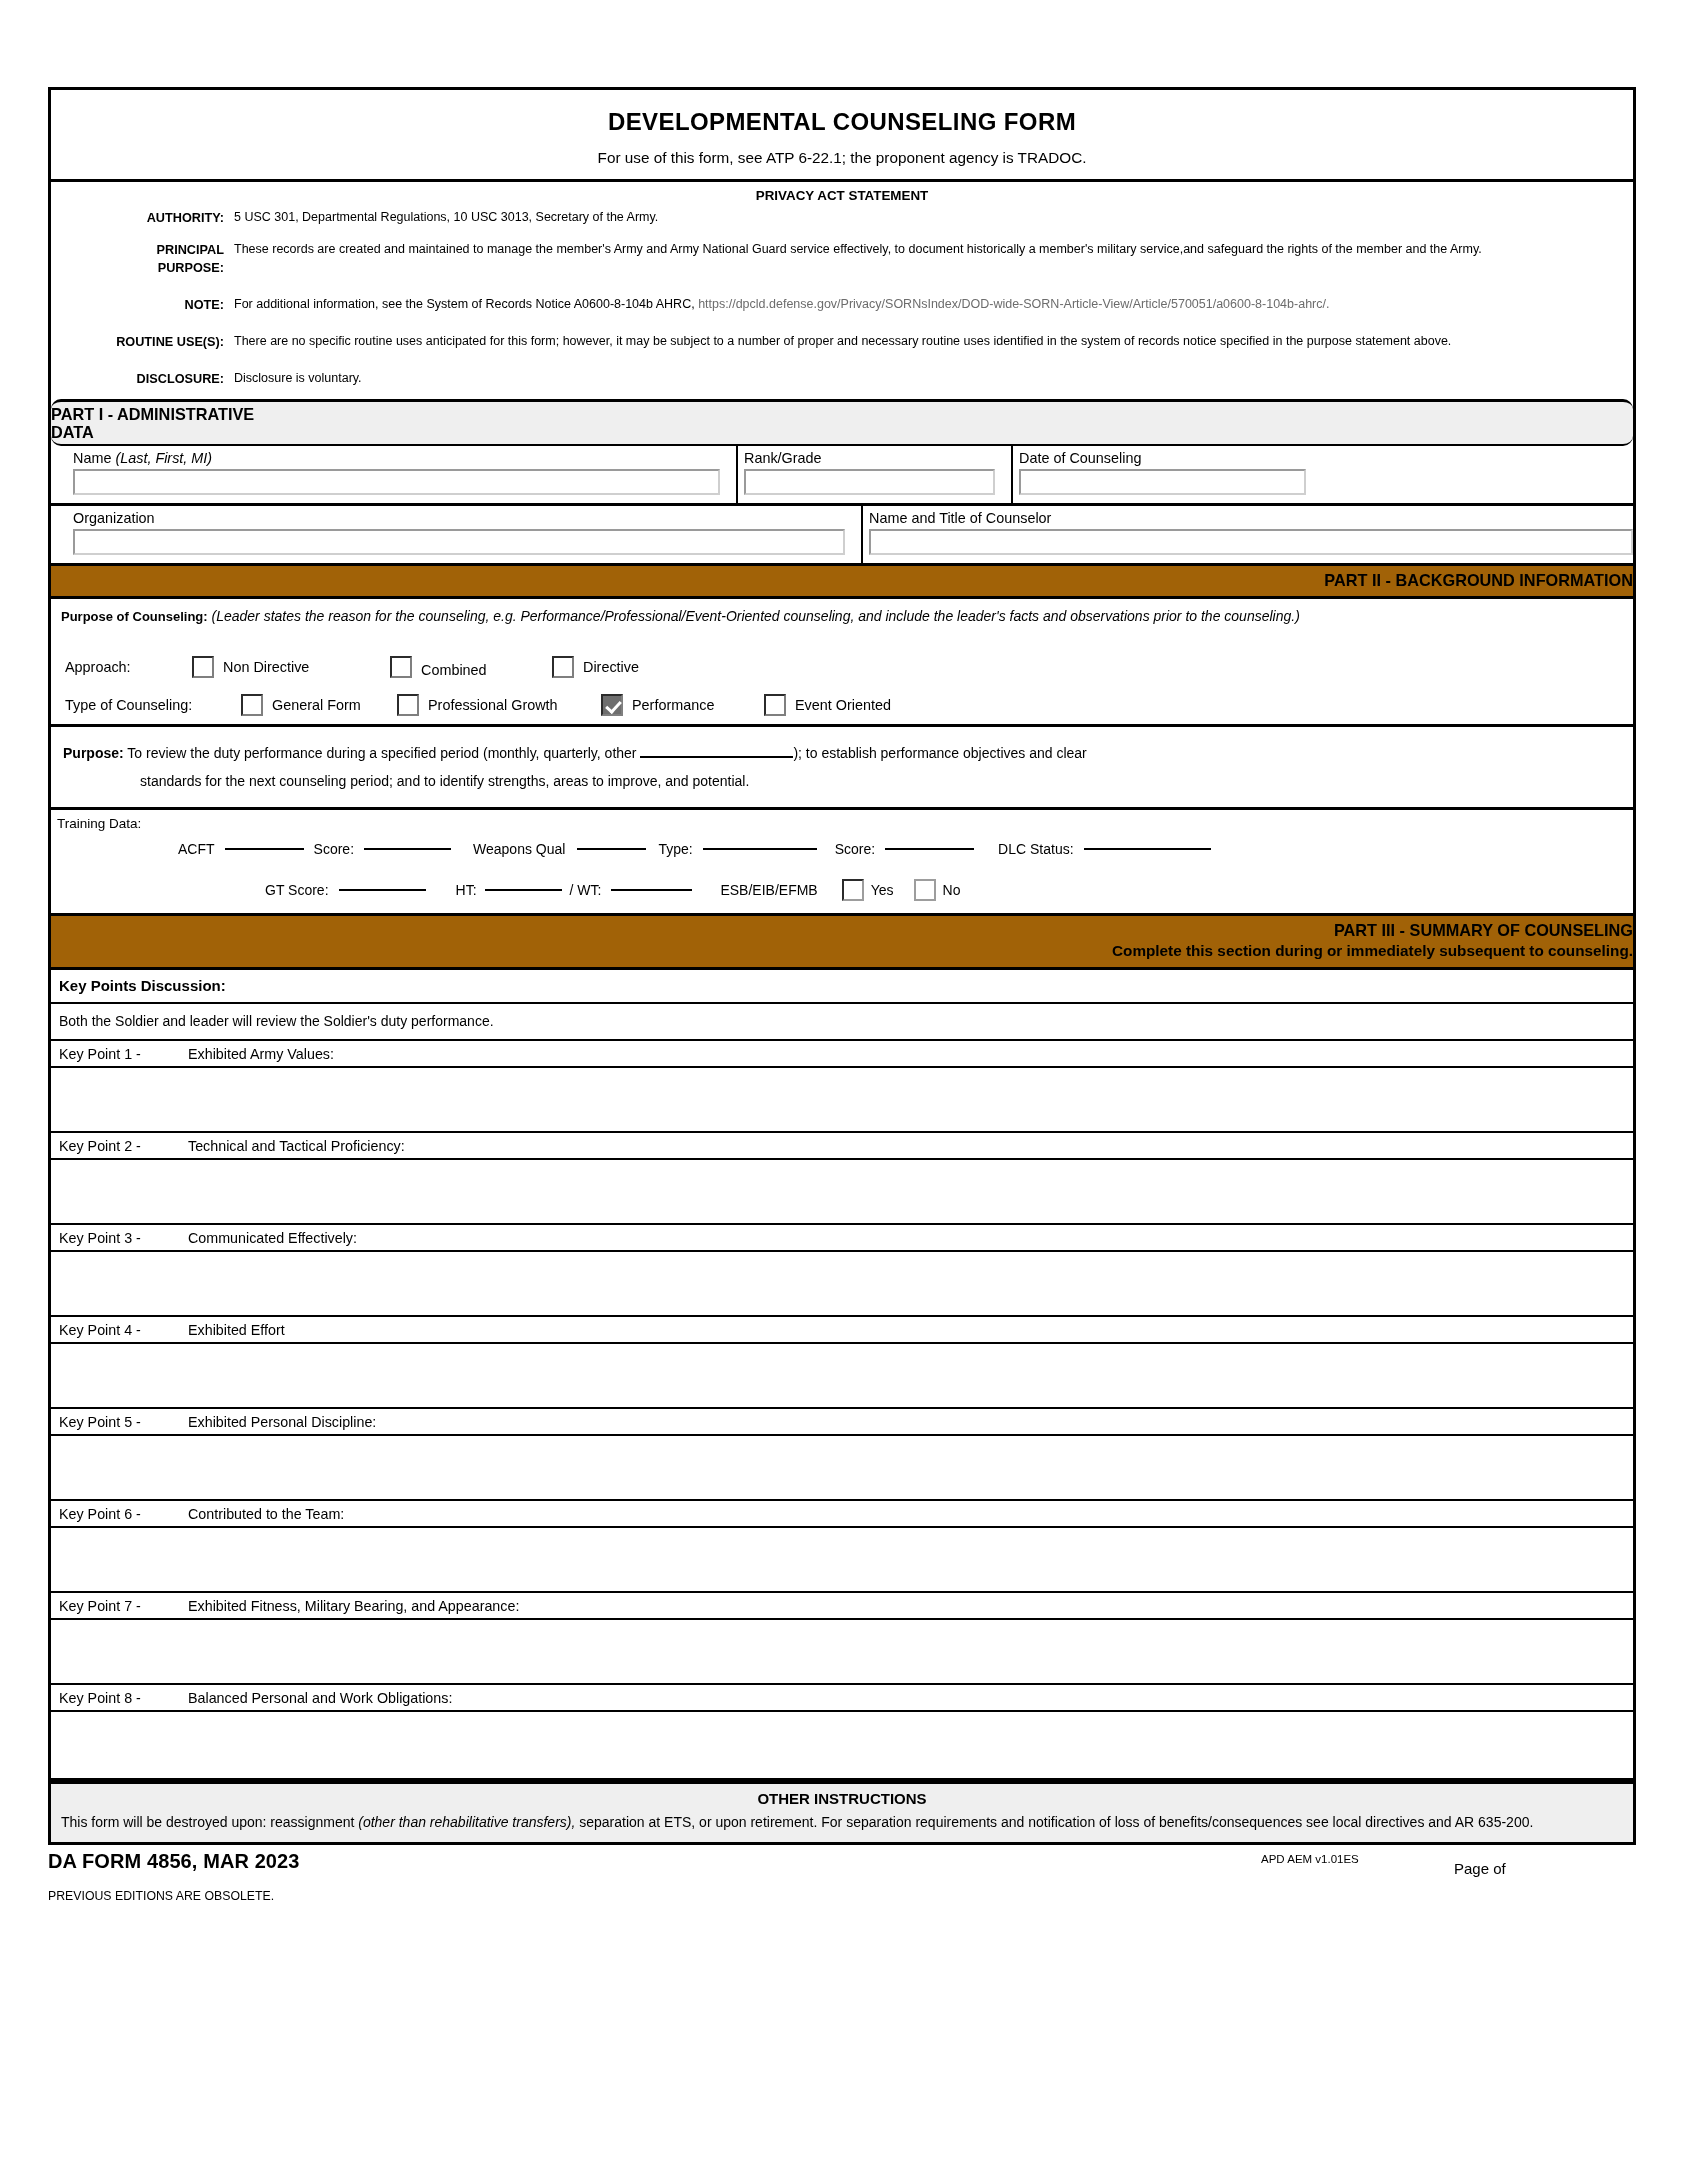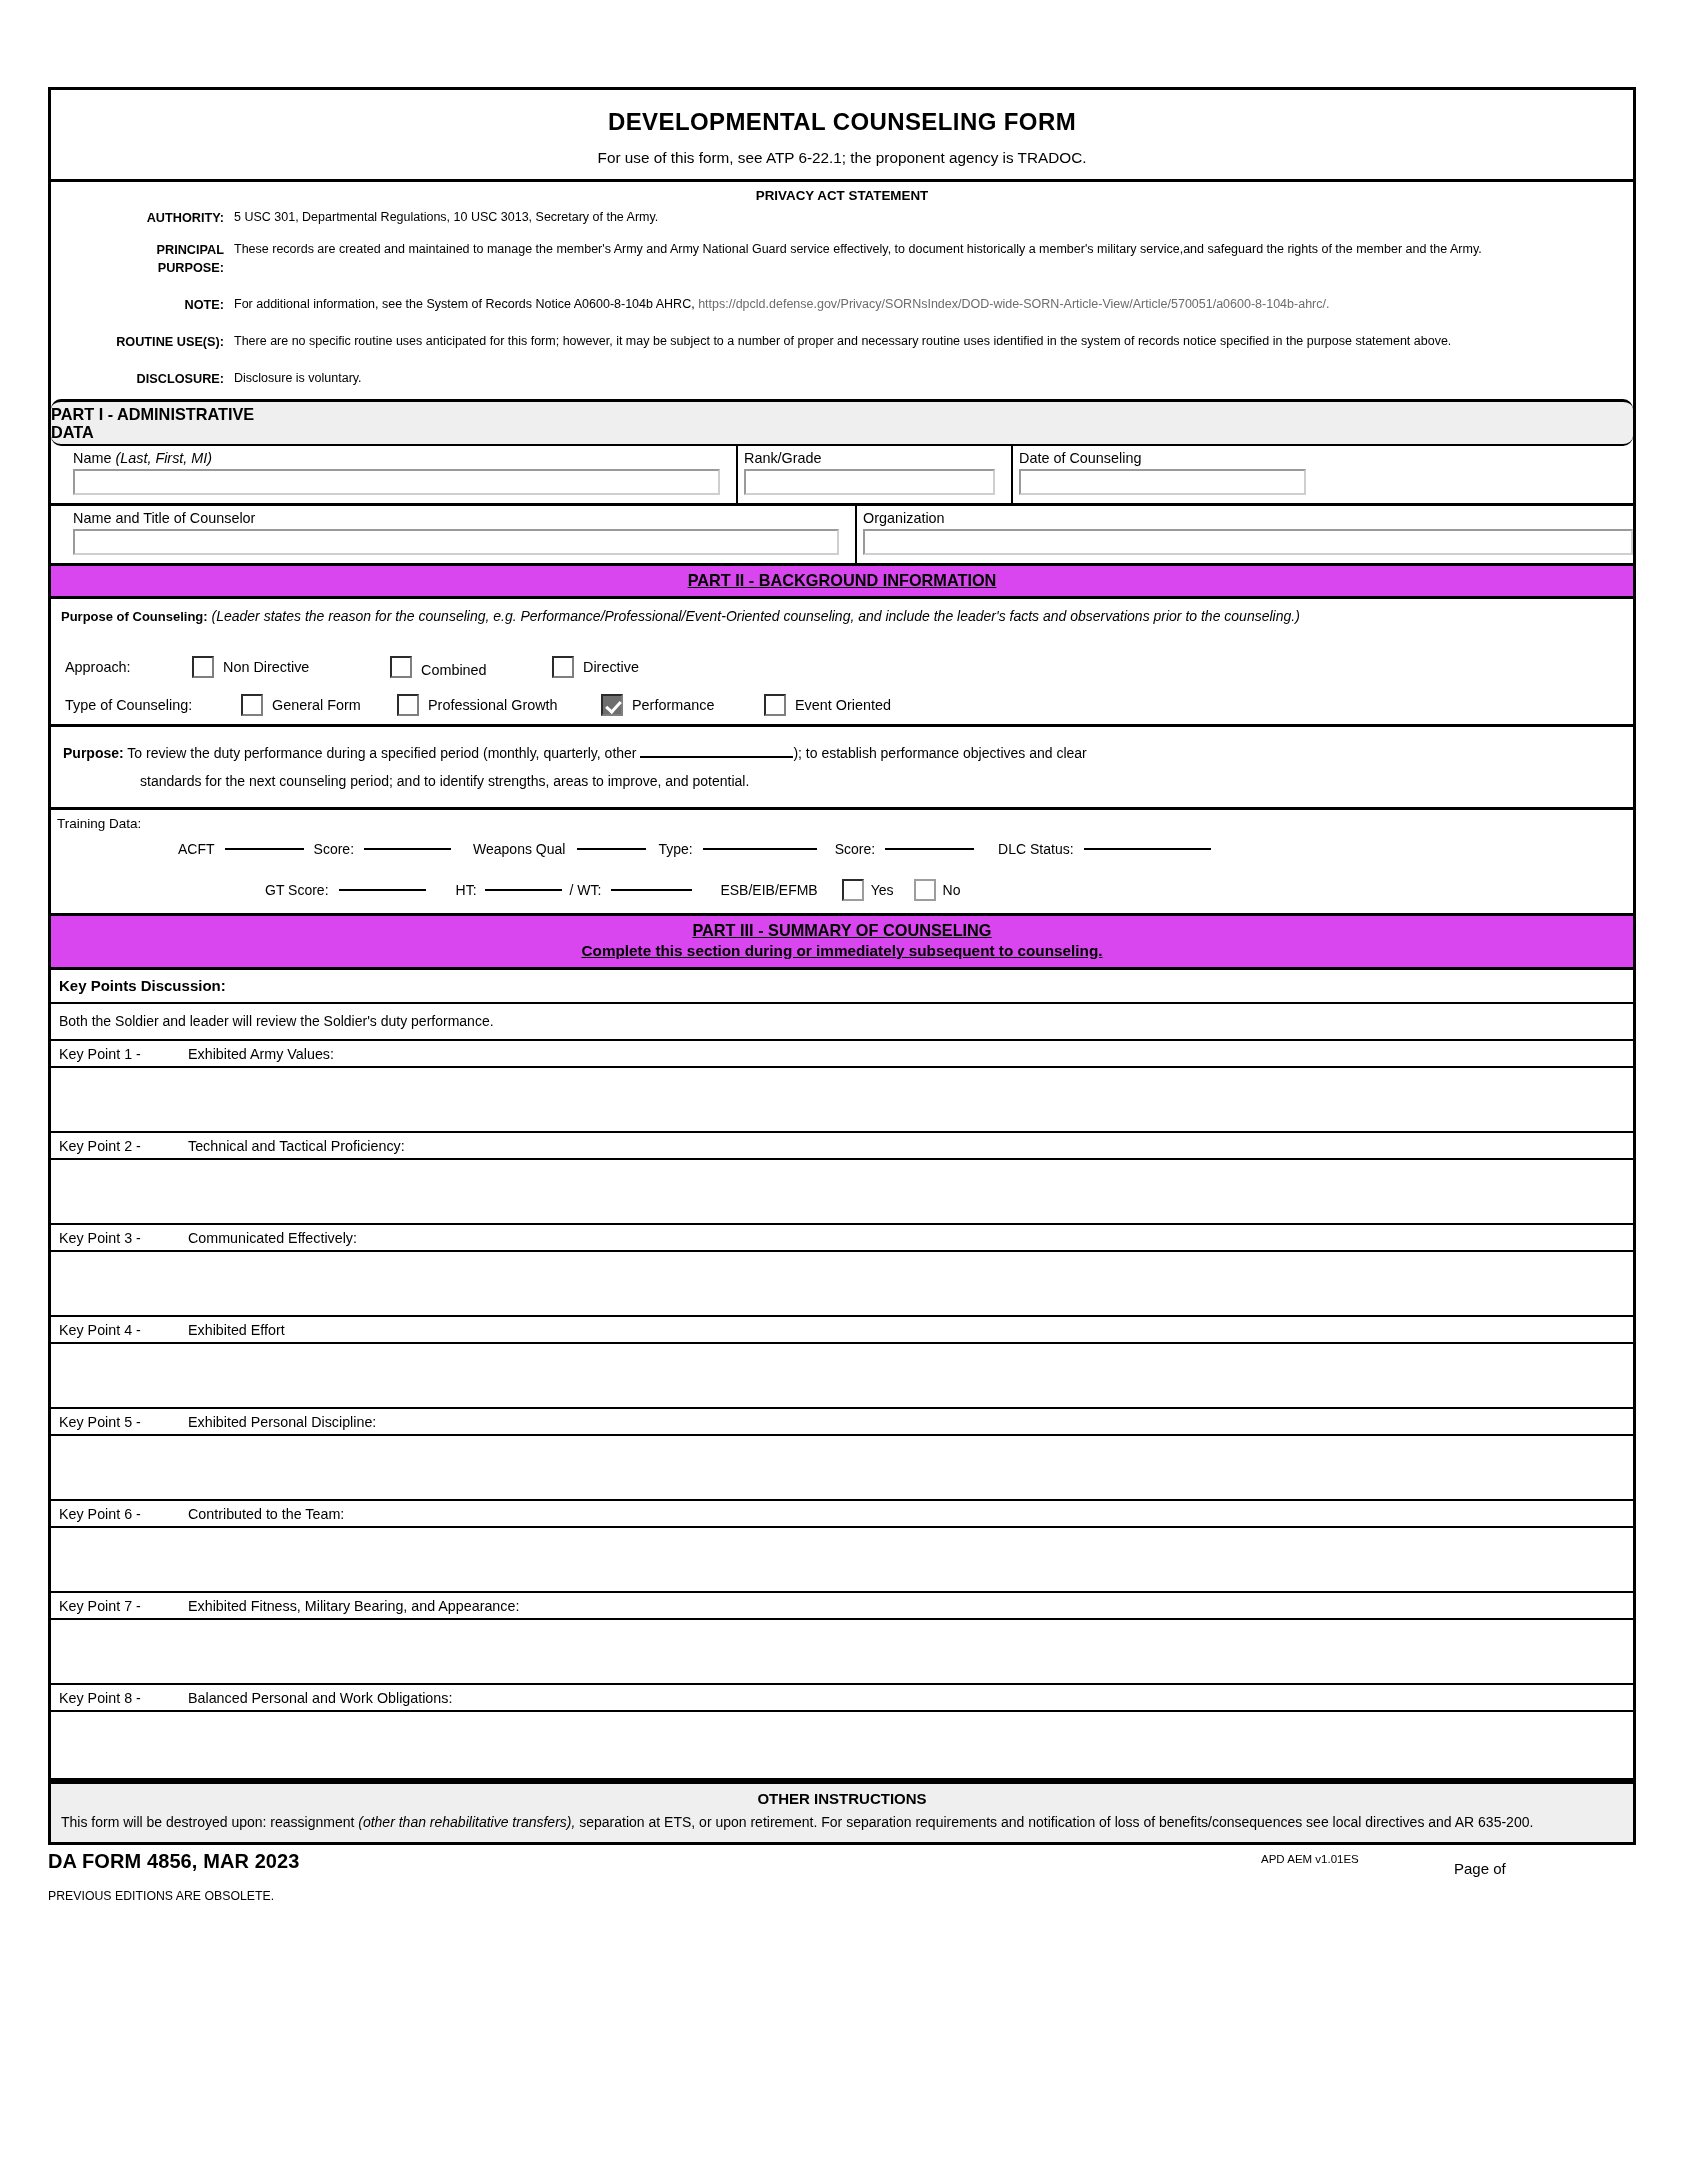--- a/index.html
+++ b/index.html
@@ -43,28 +43,27 @@
     width: 183px; flex: 0 0 183px; text-align: right;
     font-weight: bold; font-size: 12.7px; padding-right: 10px;
   }
   .pa-body { flex: 1; padding-right: 22px; }
   .pa-row.tight { margin-bottom: 2px; }
   .pa-gap1 { height: 12px; }
   .pa-url { color: #6c6c6c; }
 
   
   .sect {
-    background: #d946ef;
-    text-align: center;
+    background: #a16207;
+    text-align: right;
     font-weight: bold;
     font-size: 16.3px;
     padding: 5px 0 6px;
     border-bottom: 3px solid #000;
     border-top: 3px solid #000;
-    text-decoration: underline;
   }
   .sect.two-line { padding: 4px 0 7px; line-height: 1.28; }
   .sect .sub { font-size: 15.3px; }
   .sect-partI {
     background: #efefef;
     border-top: 3px solid #000;
     border-bottom: 2px solid #000;
     font-weight: bold; font-size: 16.3px;
     text-align: left;
     line-height: 1.12;
@@ -260,26 +259,26 @@
         <div class="fld-label">Rank/Grade</div>
         <div class="inputbox"></div>
       </div>
       <div class="fld" style="flex:1;">
         <div class="fld-label">Date of Counseling</div>
         <div class="inputbox" style="width:287px;"></div>
       </div>
     </div>
 
     <div class="fld-row">
+      <div class="fld" style="flex:0 0 778px;">
+        <div class="fld-label">Organization</div>
+        <div class="inputbox"></div>
+      </div>
       <div class="fld" style="flex:1;">
         <div class="fld-label">Name and Title of Counselor</div>
-        <div class="inputbox"></div>
-      </div>
-      <div class="fld" style="flex:0 0 778px;">
-        <div class="fld-label">Organization</div>
         <div class="inputbox"></div>
       </div>
     </div>
 
     <div class="sect" style="border-top:none;">PART  II - BACKGROUND INFORMATION</div>
 
     <div class="band">
       <div class="p2-purpose">
         <b>Purpose of Counseling:</b>
         <i>(Leader states the reason for the counseling, e.g. Performance/Professional/Event-Oriented counseling, and include the leader's facts and observations prior to the counseling.)</i>

